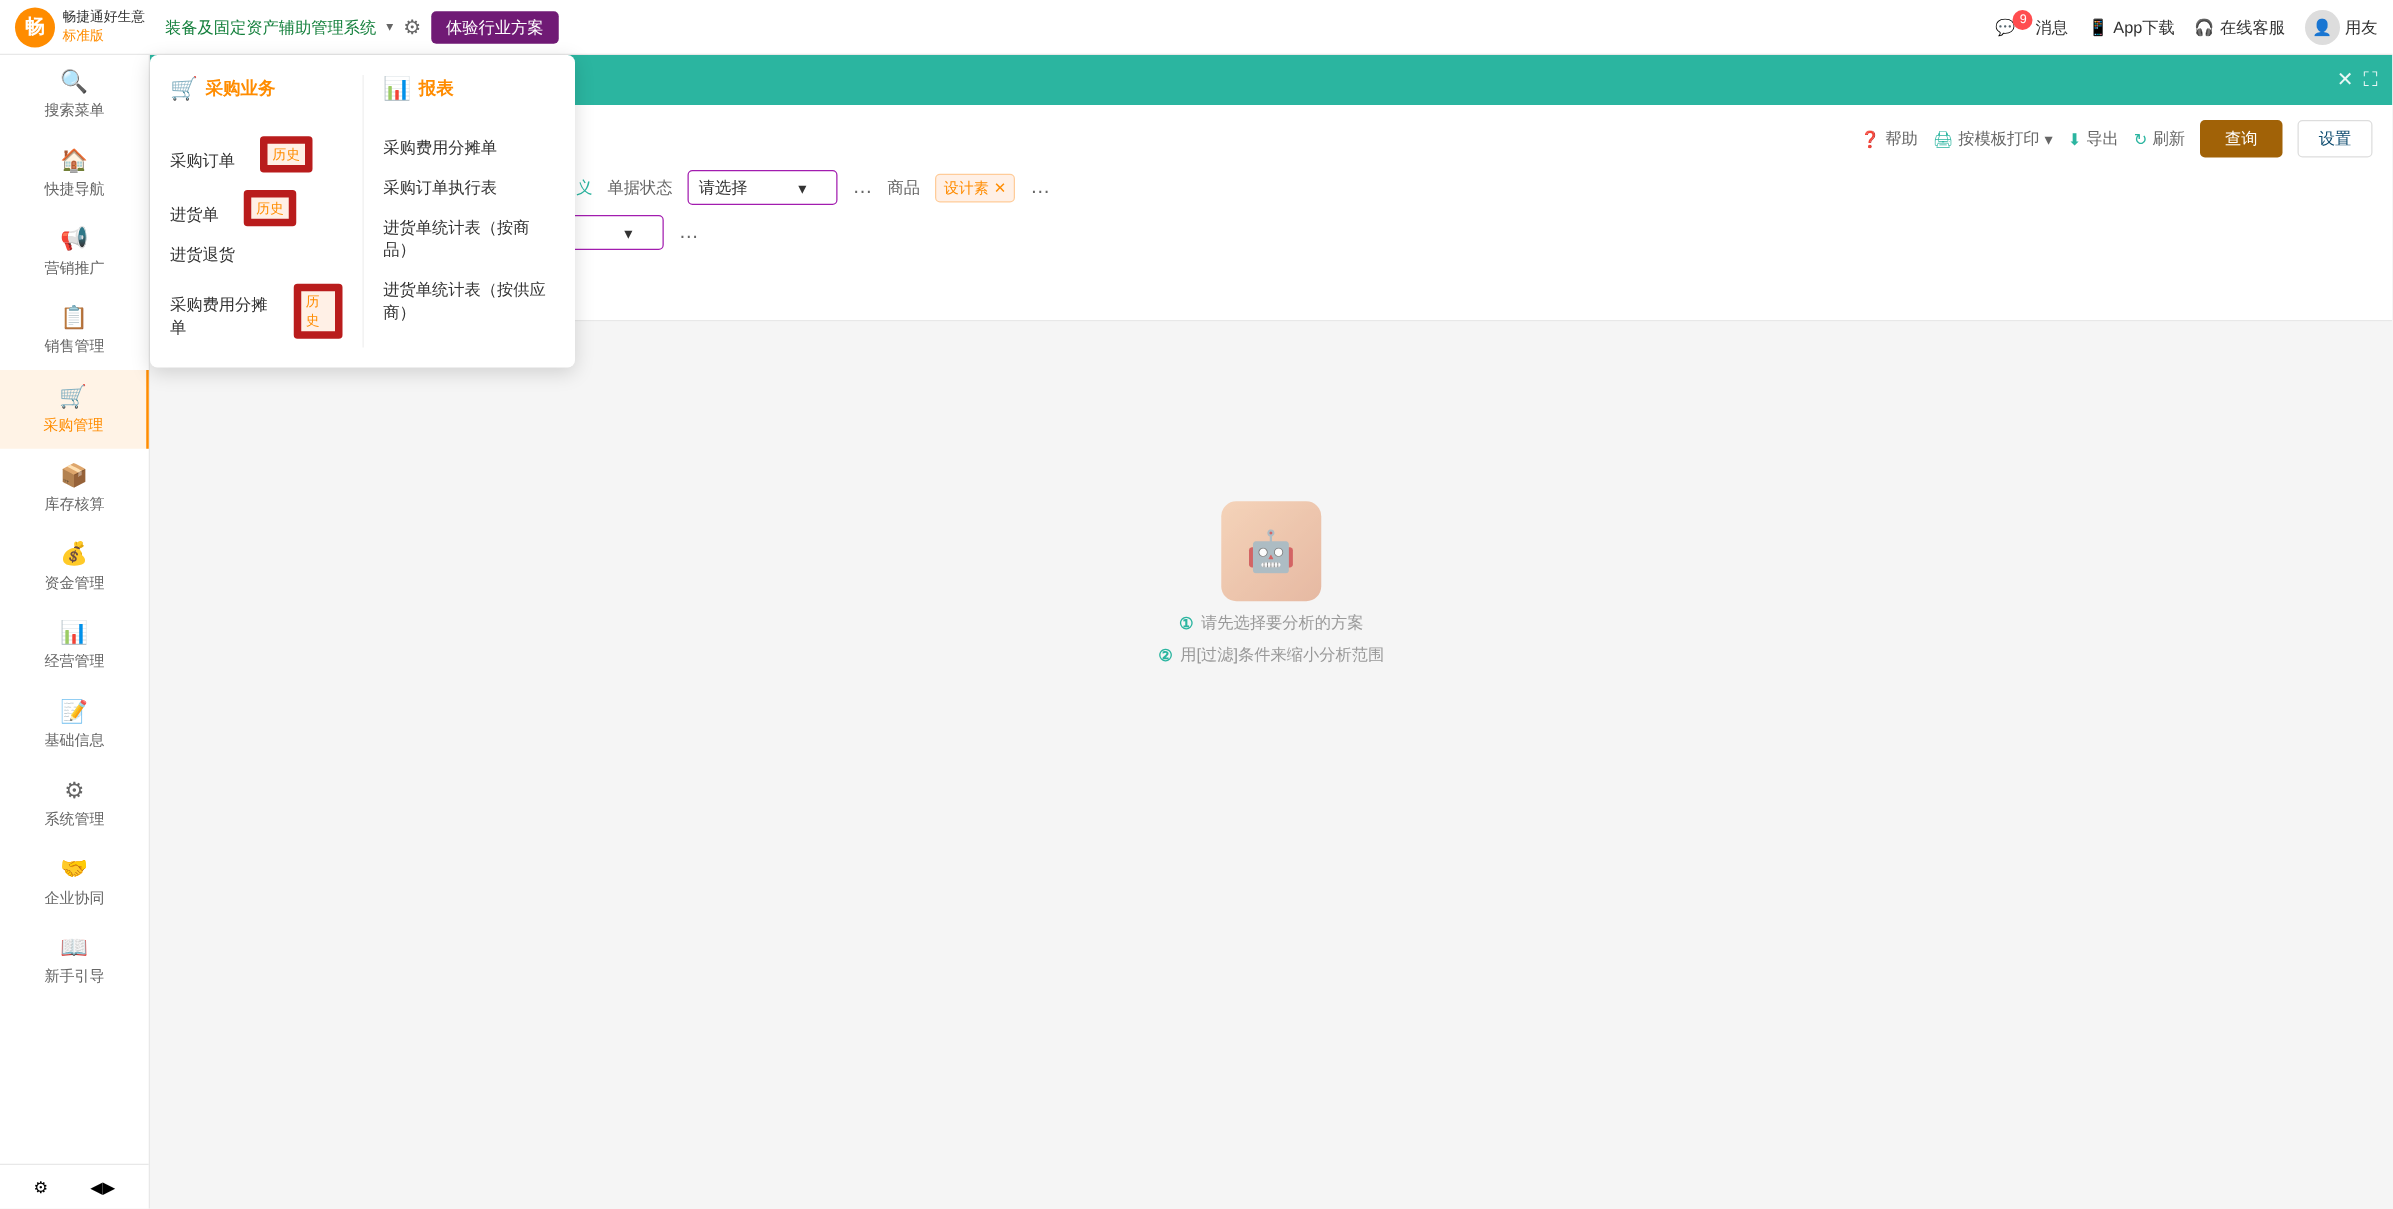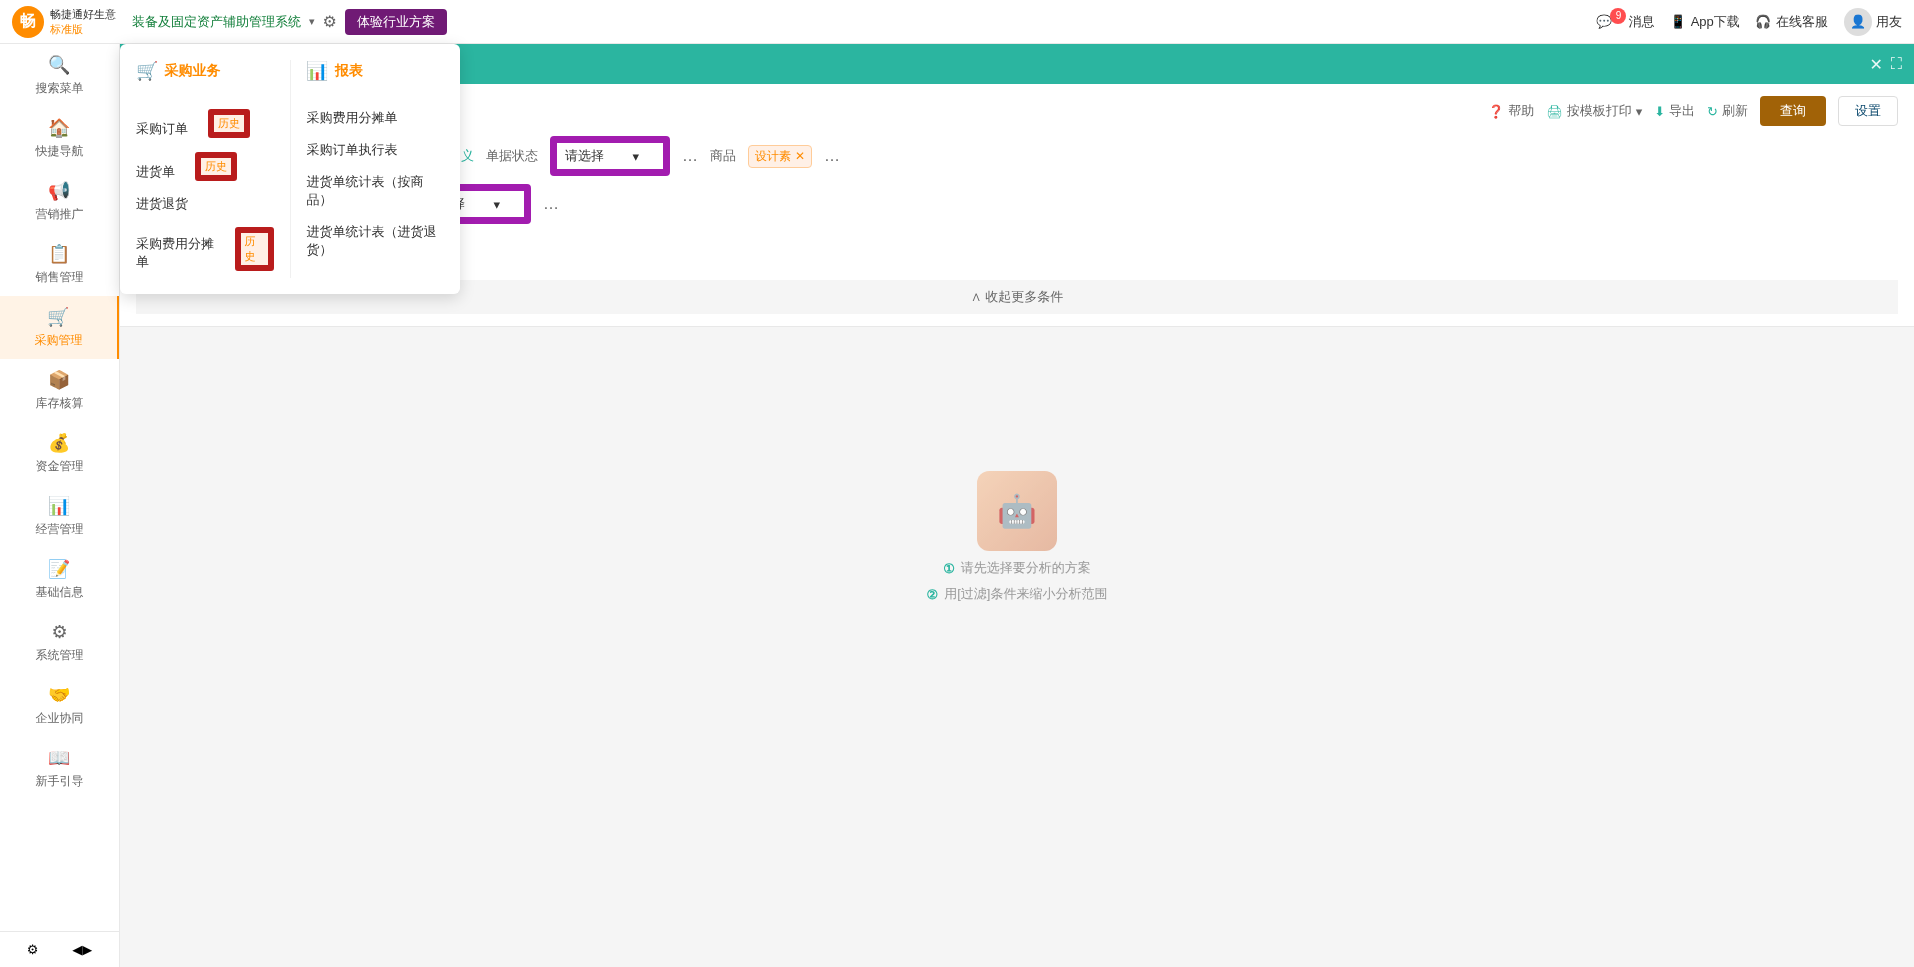--- a/index.html
+++ b/index.html
@@ -222,21 +222,21 @@
       align-items: center;
       gap: 6px;
       border: 1px solid #ddd;
       border-radius: 4px;
       padding: 4px 8px;
       font-size: 13px;
       color: #333;
       cursor: pointer;
     }
     .filter-select {
-      border: 7px solid #a21caf;
+      border: 1px solid #a21caf;
       border-radius: 4px;
       padding: 4px 24px 4px 8px;
       font-size: 13px;
       color: #333;
       cursor: pointer;
       background: white;
       min-width: 120px;
       position: relative;
       display: flex;
       align-items: center;
@@ -520,24 +520,20 @@
 
         <div class="filter-row">
           <span class="filter-label">客户</span>
           <div class="filter-select" style="min-width:200px">
             <span>请选择</span>
             <span style="margin-left:auto">▾</span>
           </div>
           <span class="ellipsis-btn">…</span>
         </div>
 
-        <div class="collapse-bar">
-          <span>∧</span>
-          <span>收起更多条件</span>
-        </div>
       </div>
 
       <div class="empty-state">
 
         <div style="position:relative; width:120px; height:100px;">
           <div style="width:80px; height:80px; background:linear-gradient(135deg,#f5c5a0,#e0a080); border-radius:12px; position:absolute; bottom:0; left:20px; opacity:0.7; display:flex; align-items:center; justify-content:center; font-size:32px;">🤖</div>
         </div>
         <div class="empty-text">
           <span class="empty-text-num">①</span>
           <span>请先选择要分析的方案</span>
@@ -583,16 +579,16 @@
     <div class="dropdown-item">
       <span>采购费用分摊单</span>
     </div>
     <div class="dropdown-item">
       <span>采购订单执行表</span>
     </div>
     <div class="dropdown-item">
       <span>进货单统计表（按商品）</span>
     </div>
     <div class="dropdown-item">
-      <span>进货单统计表（进货退货）</span>
+      <span>进货单统计表（按供应商）</span>
     </div>
   </div>
 </div>
 
 </body></html>

